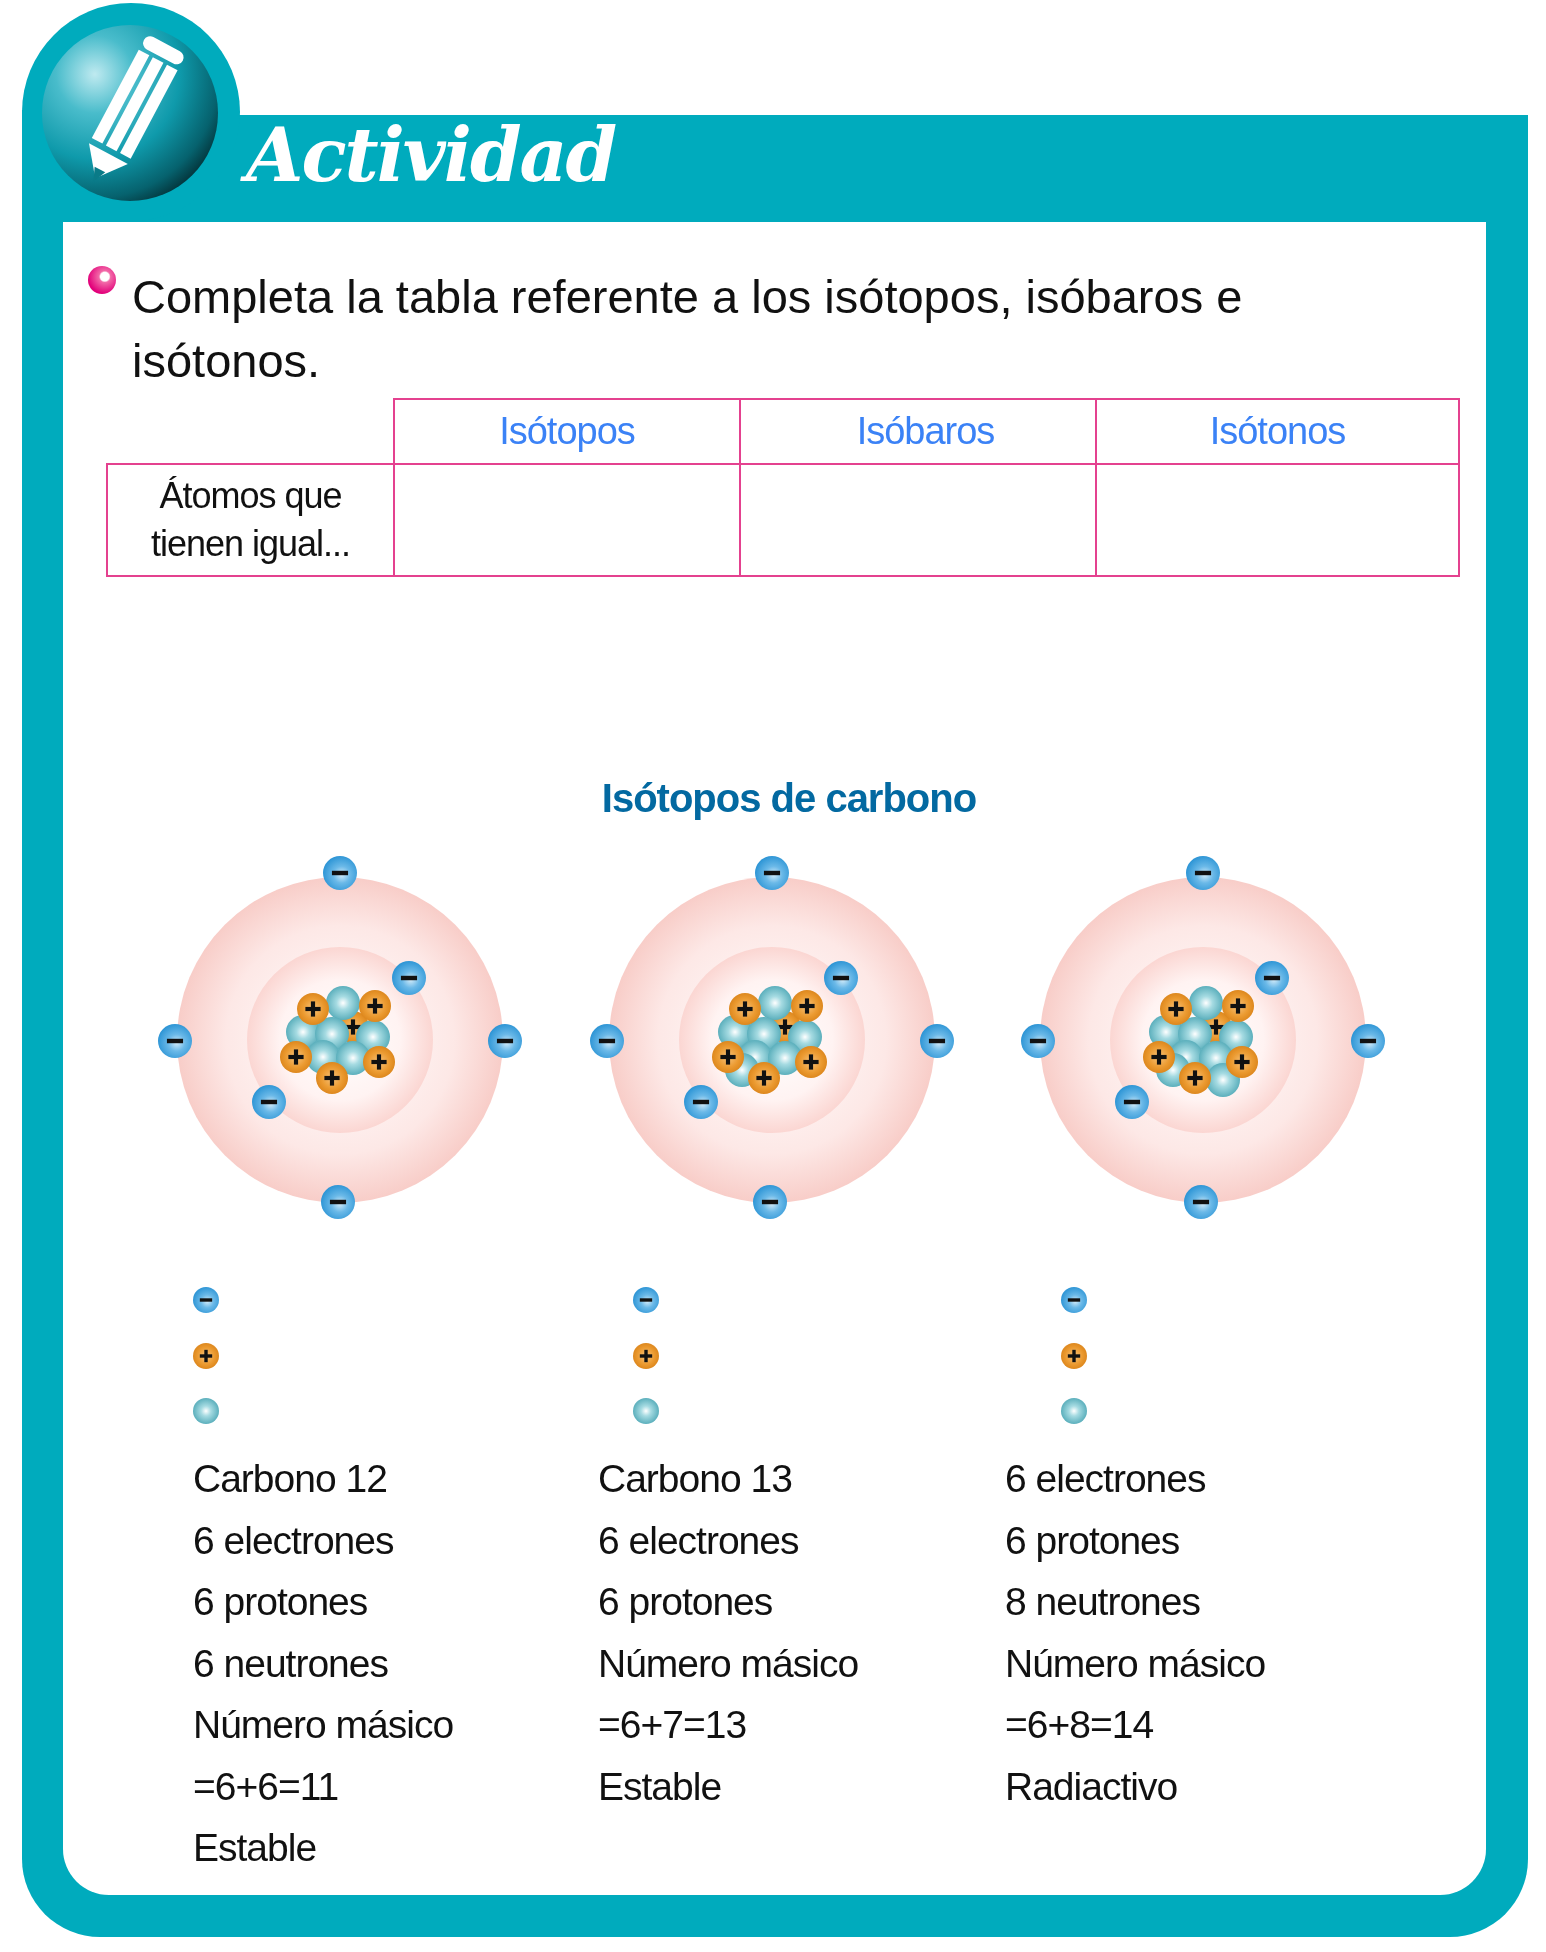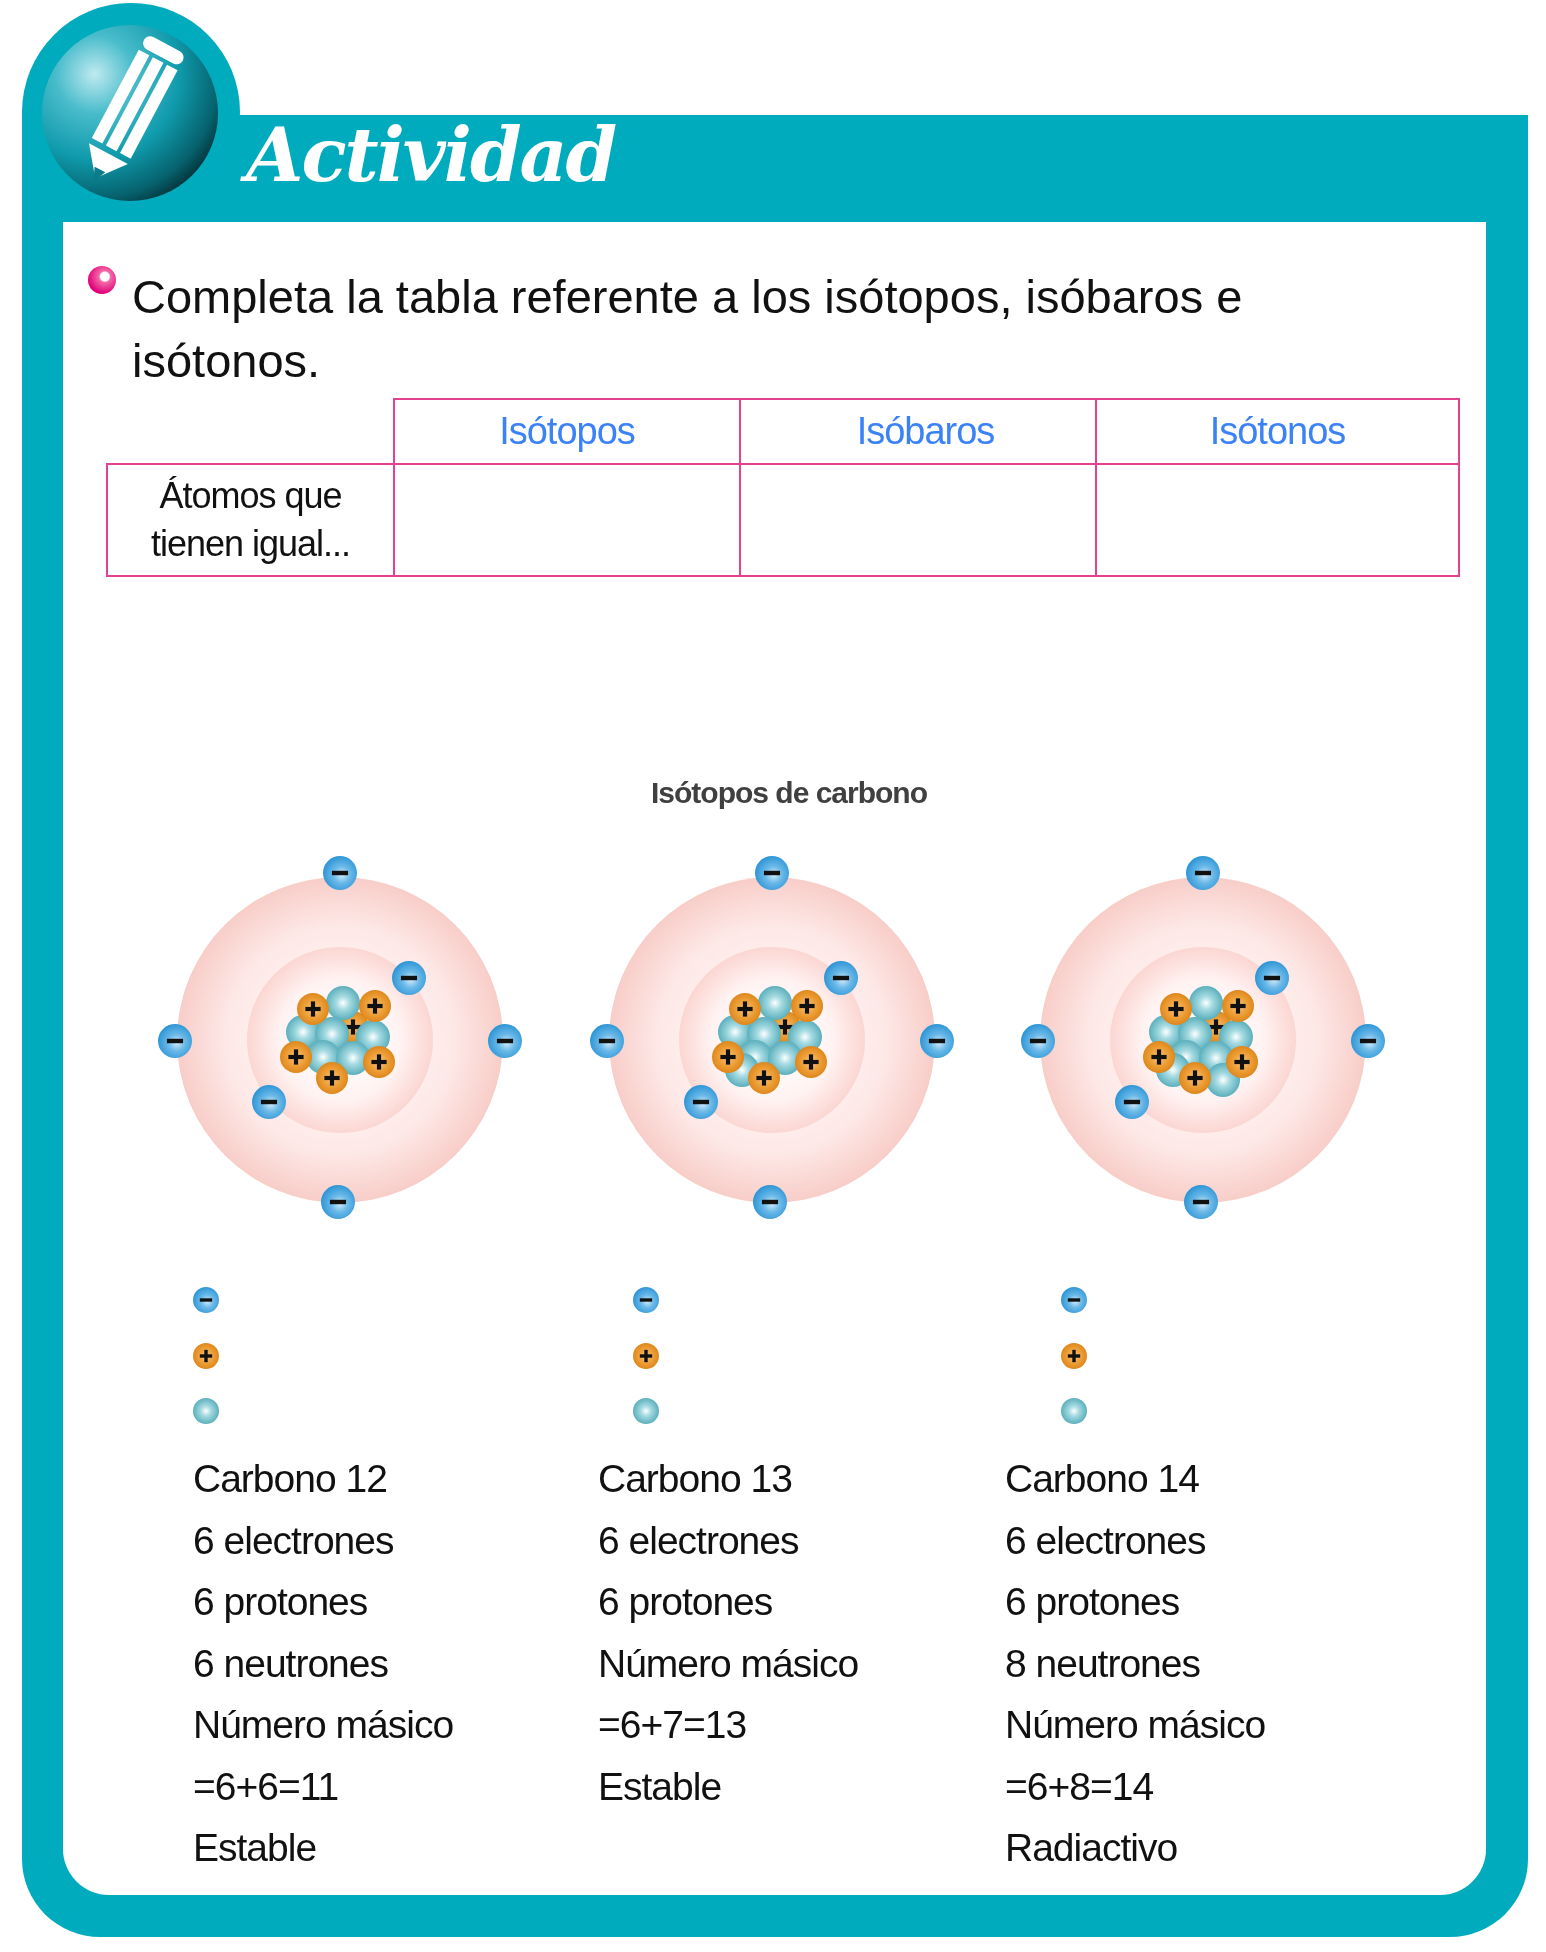--- a/index.html
+++ b/index.html
@@ -13,21 +13,21 @@
   .title { position:absolute; left:246px; top:118px; color:#fff; font-family:"DejaVu Serif", serif; font-style:italic; font-weight:bold; font-size:74px; letter-spacing:-2px; line-height:1; }
   .panel { position:absolute; left:63px; top:222px; width:1423px; height:1673px; background:#fff; border-radius:0 0 46px 46px; }
   .bullet { position:absolute; left:88px; top:266px; width:28px; height:28px; border-radius:50%;
     background: radial-gradient(circle at 60% 38%, #fff 0 18%, #f26aa8 24%, #e2007a 70%); }
   .instr { position:absolute; left:132px; top:265px; width:1300px; font-size:47px; line-height:64px; color:#111; }
   table.grid { position:absolute; left:106px; top:398px; border-collapse:collapse; font-family:"Liberation Sans Narrow","Liberation Sans", sans-serif; }
   table.grid td, table.grid th { border:2px solid #e4418f; padding:0; text-align:center; vertical-align:middle; }
   table.grid th { color:#3b82f6; font-weight:normal; font-size:38px; height:63px; letter-spacing:-1px;margin-left:48px; }
   table.grid td.rowhead { font-size:36px; color:#111; line-height:48px; letter-spacing:-1px; }
   table.grid .blank { border-top:none; border-left:none; }
-  .sub-title { position:absolute; left:0; width:1546px; top:776px; text-align:center; color:#404040; font-weight:bold; font-size:30px; letter-spacing:-1px; padding-left:32px; box-sizing:border-box; }
+  .sub-title { position:absolute; left:0; width:1546px; top:776px; text-align:center; color:#0369a1; font-weight:bold; font-size:40px; letter-spacing:-1px; padding-left:32px; box-sizing:border-box; }
   .atoms { position:absolute; left:0; top:0; }
   .info { position:absolute; font-size:39px; line-height:61.5px; color:#111; letter-spacing:-1px; }
   .info div { white-space:nowrap; }
 </style>
 </head>
 <body>
 
 <div class="frame-bg"></div>
 <div class="badge-blob"></div>
 <div class="badge-left-fill"></div>
@@ -321,20 +321,19 @@
 </div>
 <div class="info" style="left:598px; top:1448px;">
   <div>Carbono 13</div>
   <div>6 electrones</div>
   <div>6 protones</div>
   <div>Número másico</div>
   <div>=6+7=13</div>
   <div>Estable</div>
 </div>
 <div class="info" style="left:1005px; top:1448px;">
-  <div>Carbono 14</div>
   <div>6 electrones</div>
   <div>6 protones</div>
   <div>8 neutrones</div>
   <div>Número másico</div>
   <div>=6+8=14</div>
   <div>Radiactivo</div>
 </div>
 
 </body></html>

